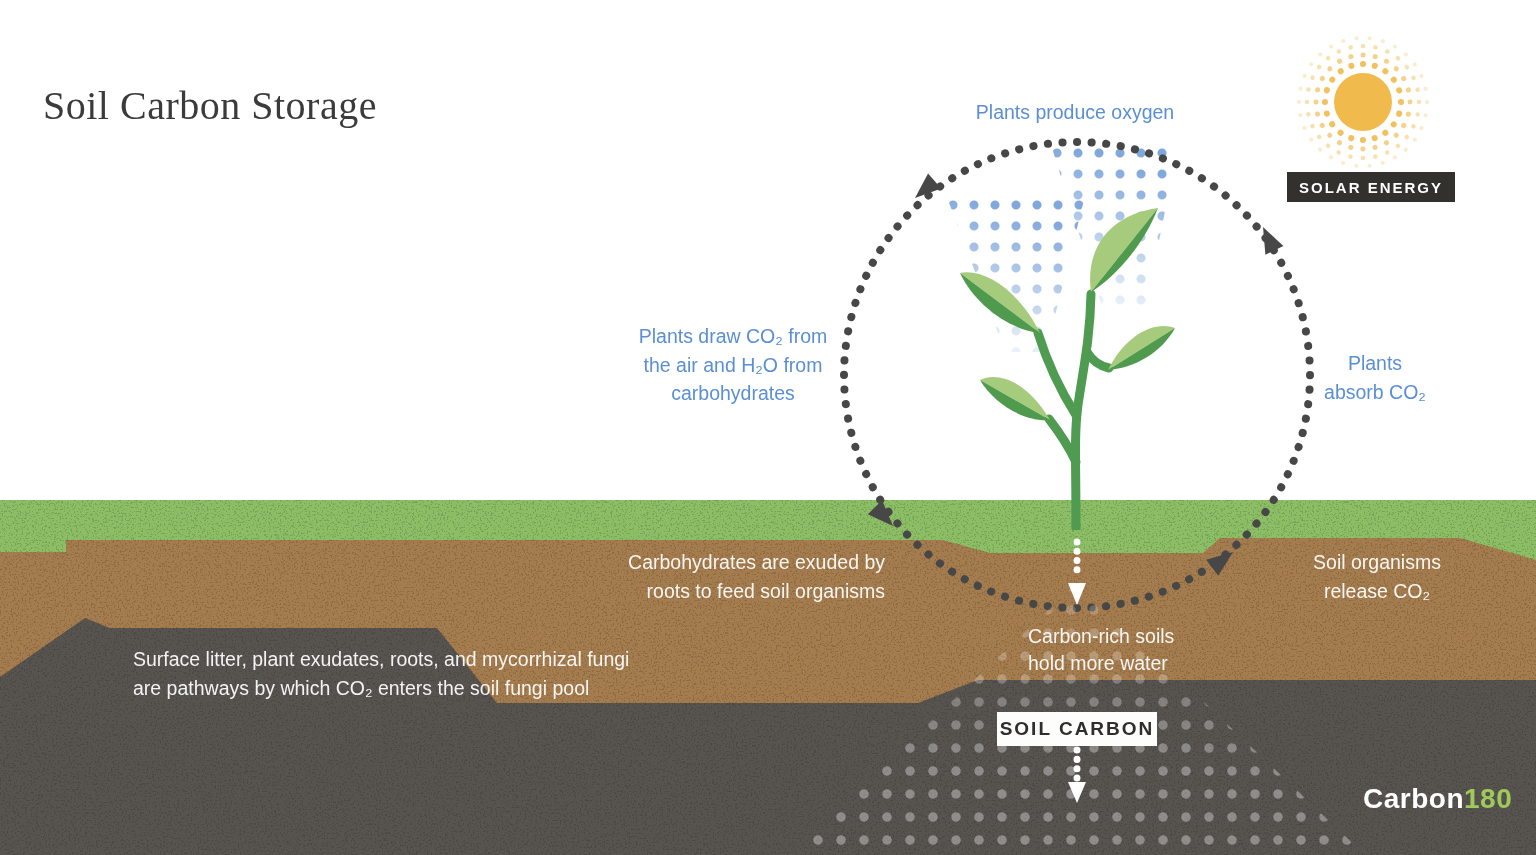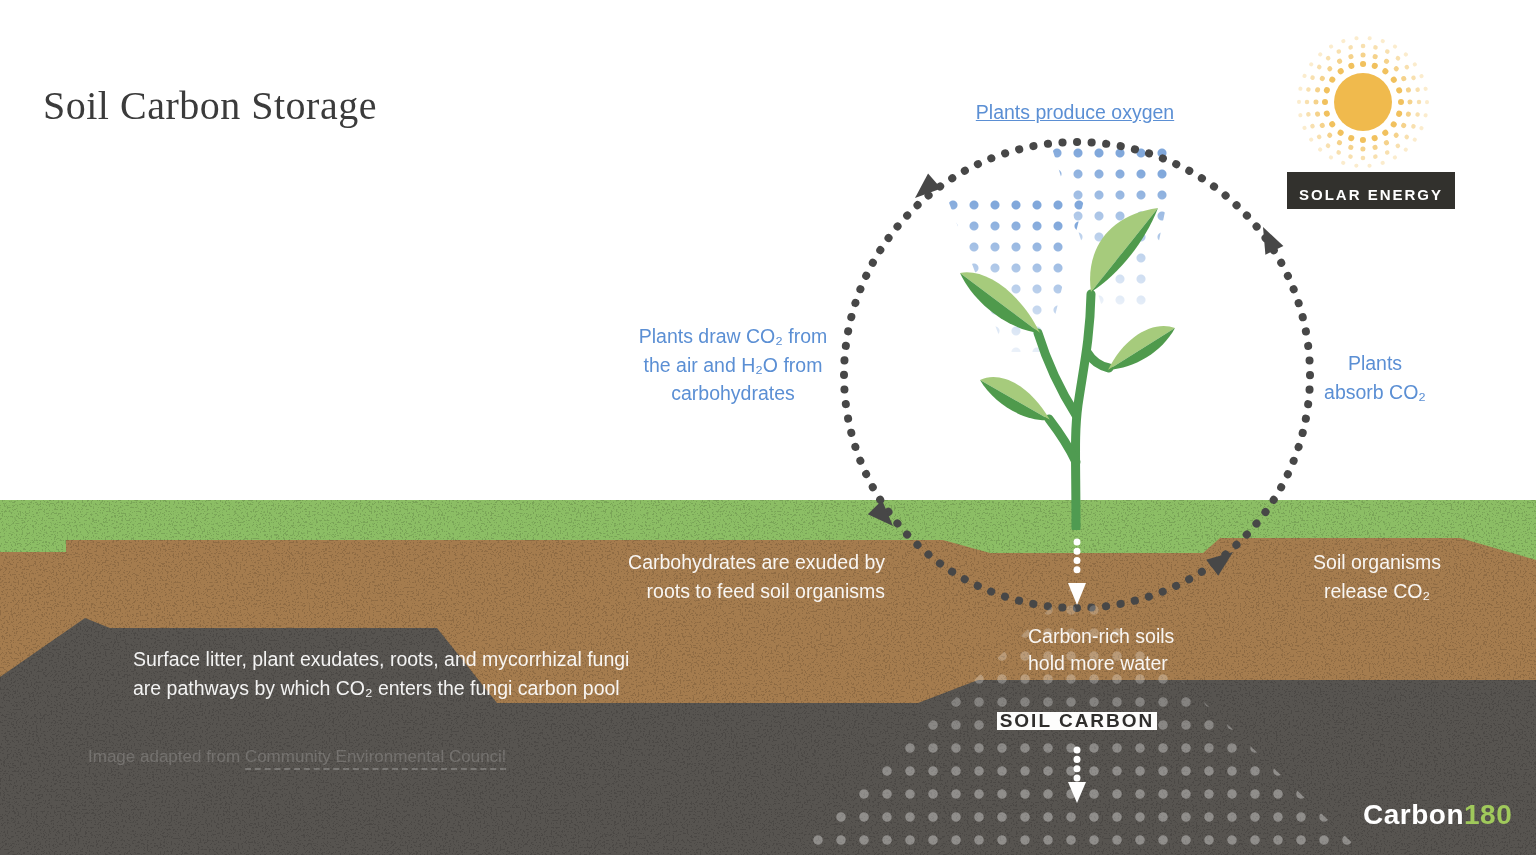--- a/index.html
+++ b/index.html
@@ -8,36 +8,36 @@
     font-family:"Liberation Sans","DejaVu Sans",sans-serif;
   }
   
   .page-title{
     position:absolute;left:43px;top:64px;
     font-family:"Liberation Serif","DejaVu Serif",serif;
     font-size:40px;color:#3b3b3b;letter-spacing:.5px;margin-top:18px;
   }
   
   .blue{color:#5b8fd4;font-size:19.5px;line-height:28.5px;}
-  .lbl-oxygen{position:absolute;left:925px;top:98px;width:300px;text-align:center;text-decoration:underline;}
+  .lbl-oxygen{position:absolute;left:925px;top:98px;width:300px;text-align:center;}
   .lbl-draw{position:absolute;left:613px;top:322px;width:240px;text-align:center;}
   .lbl-absorb{position:absolute;left:1275px;top:349px;width:200px;text-align:center;}
   
   .white-lbl{color:rgba(255,255,255,.93);font-size:19.5px;line-height:28.5px;}
   .lbl-carbs{position:absolute;left:585px;top:548px;width:300px;text-align:right;}
   .lbl-organisms{position:absolute;left:1277px;top:548px;width:200px;text-align:center;}
   .lbl-litter{position:absolute;left:133px;top:645px;width:560px;text-align:left;}
   .lbl-carbonrich{position:absolute;left:1004px;top:623px;width:220px;text-align:left;line-height:26.5px;margin-left:24px;}
   
   .badge-solar{
     position:absolute;left:1287px;top:172px;background:#32312d;color:#fff;
-    font-size:15px;font-weight:bold;letter-spacing:2px;padding:14px 12px 6px;
+    font-size:15px;font-weight:bold;letter-spacing:2px;padding:7px 12px 6px;
   }
   .badge-soilcarbon{
-    position:absolute;left:997px;top:712px;width:160px;height:18px;background:#fdfdfc;
+    position:absolute;left:997px;top:712px;width:160px;height:34px;background:#fdfdfc;
     color:#2f2e2c;font-size:19px;font-weight:bold;letter-spacing:2px;
     display:flex;align-items:center;justify-content:center;
   }
   
   .co2-dots{
     position:absolute;pointer-events:none;
     background-image:radial-gradient(circle at 5px 5px,#7aa3d9 4px,rgba(122,163,217,0) 5px);
     background-size:21px 21px;
     -webkit-mask-image:linear-gradient(195deg,rgba(0,0,0,.95) 15%,rgba(0,0,0,.1) 95%);
     mask-image:linear-gradient(195deg,rgba(0,0,0,.95) 15%,rgba(0,0,0,.1) 95%);
@@ -51,21 +51,21 @@
     background-image:radial-gradient(circle at 5px 5px,rgba(255,255,255,.34) 4.2px,rgba(255,255,255,0) 5.2px);
     background-size:23px 23px;
     clip-path:polygon(50% 0,100% 100%,0 100%);
     -webkit-mask-image:linear-gradient(to bottom,rgba(0,0,0,.5),#000 70%);
     mask-image:linear-gradient(to bottom,rgba(0,0,0,.5),#000 70%);
   }
   
   .credit{position:absolute;left:88px;top:747px;font-size:17px;color:rgba(255,255,255,.18);}
   .credit a{color:rgba(255,255,255,.18);text-decoration:none;border-bottom:2px dashed rgba(255,255,255,.22);padding-bottom:2px;cursor:pointer;}
   
-  .logo{position:absolute;left:1363px;top:783px;font-size:28px;font-weight:bold;letter-spacing:.5px;margin-top:16px;}
+  .logo{position:absolute;left:1363px;top:783px;font-size:28px;font-weight:bold;letter-spacing:.5px;}
   .logo .w{color:#fff;position:relative;}
   .logo .g{color:#a0c95b;}
   svg{display:block;}
   .abs{position:absolute;}
 </style>
 </head>
 <body>
 
 <div id="stage">
 
@@ -157,33 +157,29 @@
     <div>roots to feed soil organisms</div>
   </div>
 
   <div class="white-lbl lbl-organisms">
     <div>Soil organisms</div>
     <div>release CO₂</div>
   </div>
 
   <div class="white-lbl lbl-litter">
     <div>Surface litter, plant exudates, roots, and mycorrhizal fungi</div>
-    <div>are pathways by which CO₂ enters the fungi carbon pool</div>
+    <div>are pathways by which CO₂ enters the soil fungi pool</div>
   </div>
 
   <div class="white-lbl lbl-carbonrich">
     <div>Carbon-rich soils</div>
     <div>hold more water</div>
   </div>
 
   <div class="badge-solar">SOLAR ENERGY</div>
   <div class="badge-soilcarbon">SOIL CARBON</div>
 
-  <div class="credit">
-    <span>Image adapted from</span>
-    <a>Community Environmental Council</a>
-  </div>
 
   <div class="logo">
     <span class="w">Carbon</span><span class="g">180</span>
   </div>
 
 </div>
 
 </body></html>

